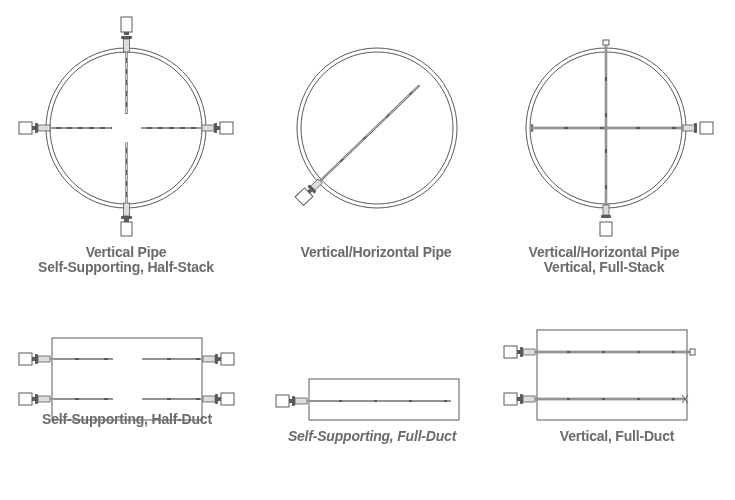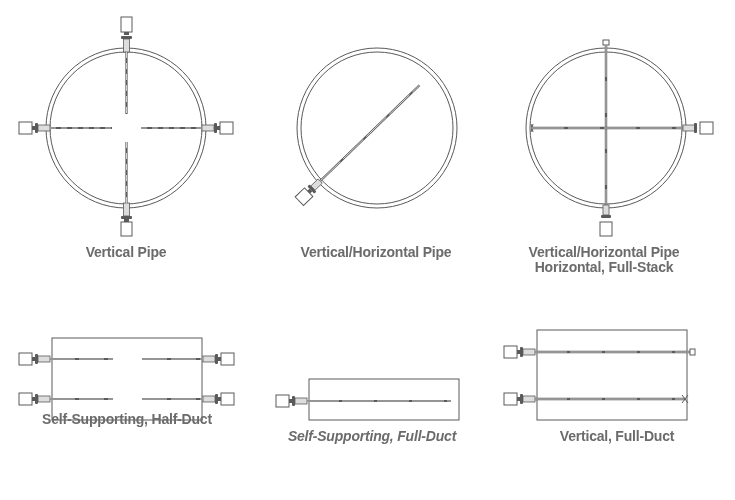--- a/index.html
+++ b/index.html
@@ -113,27 +113,28 @@
     <use href="#probeH" x="518" y="399"></use>
     <line x1="535" y1="399" x2="685" y2="399" stroke="#5a5a5a" stroke-width="2.4"></line>
     <line x1="535" y1="399" x2="685" y2="399" stroke="#eee" stroke-width="0.8" stroke-dasharray="32 3"></line>
     <line x1="682" y1="395" x2="688" y2="403" stroke="#5a5a5a" stroke-width="1"></line>
     <line x1="688" y1="395" x2="682" y2="403" stroke="#5a5a5a" stroke-width="1"></line>
   </g>
 </svg>
 
 <div class="lbl" style="left:126px;top:245px;">
   <div>Vertical Pipe</div>
+  <div>Self-Supporting, Half-Stack</div>
 </div>
 <div class="lbl" style="left:376px;top:245px;">
   <div>Vertical/Horizontal Pipe</div>
 </div>
 <div class="lbl" style="left:604px;top:245px;">
   <div>Vertical/Horizontal Pipe</div>
-  <div>Horizontal, Full-Stack</div>
+  <div>Vertical, Full-Stack</div>
 </div>
 <div class="lbl" style="left:127px;top:412px;">
   <div>Self-Supporting, Half-Duct</div>
 </div>
 <div class="lbl" style="left:372px;top:429px;font-style:italic;">
   <div>Self-Supporting, Full-Duct</div>
 </div>
 <div class="lbl" style="left:617px;top:429px;">
   <div>Vertical, Full-Duct</div>
 </div>

